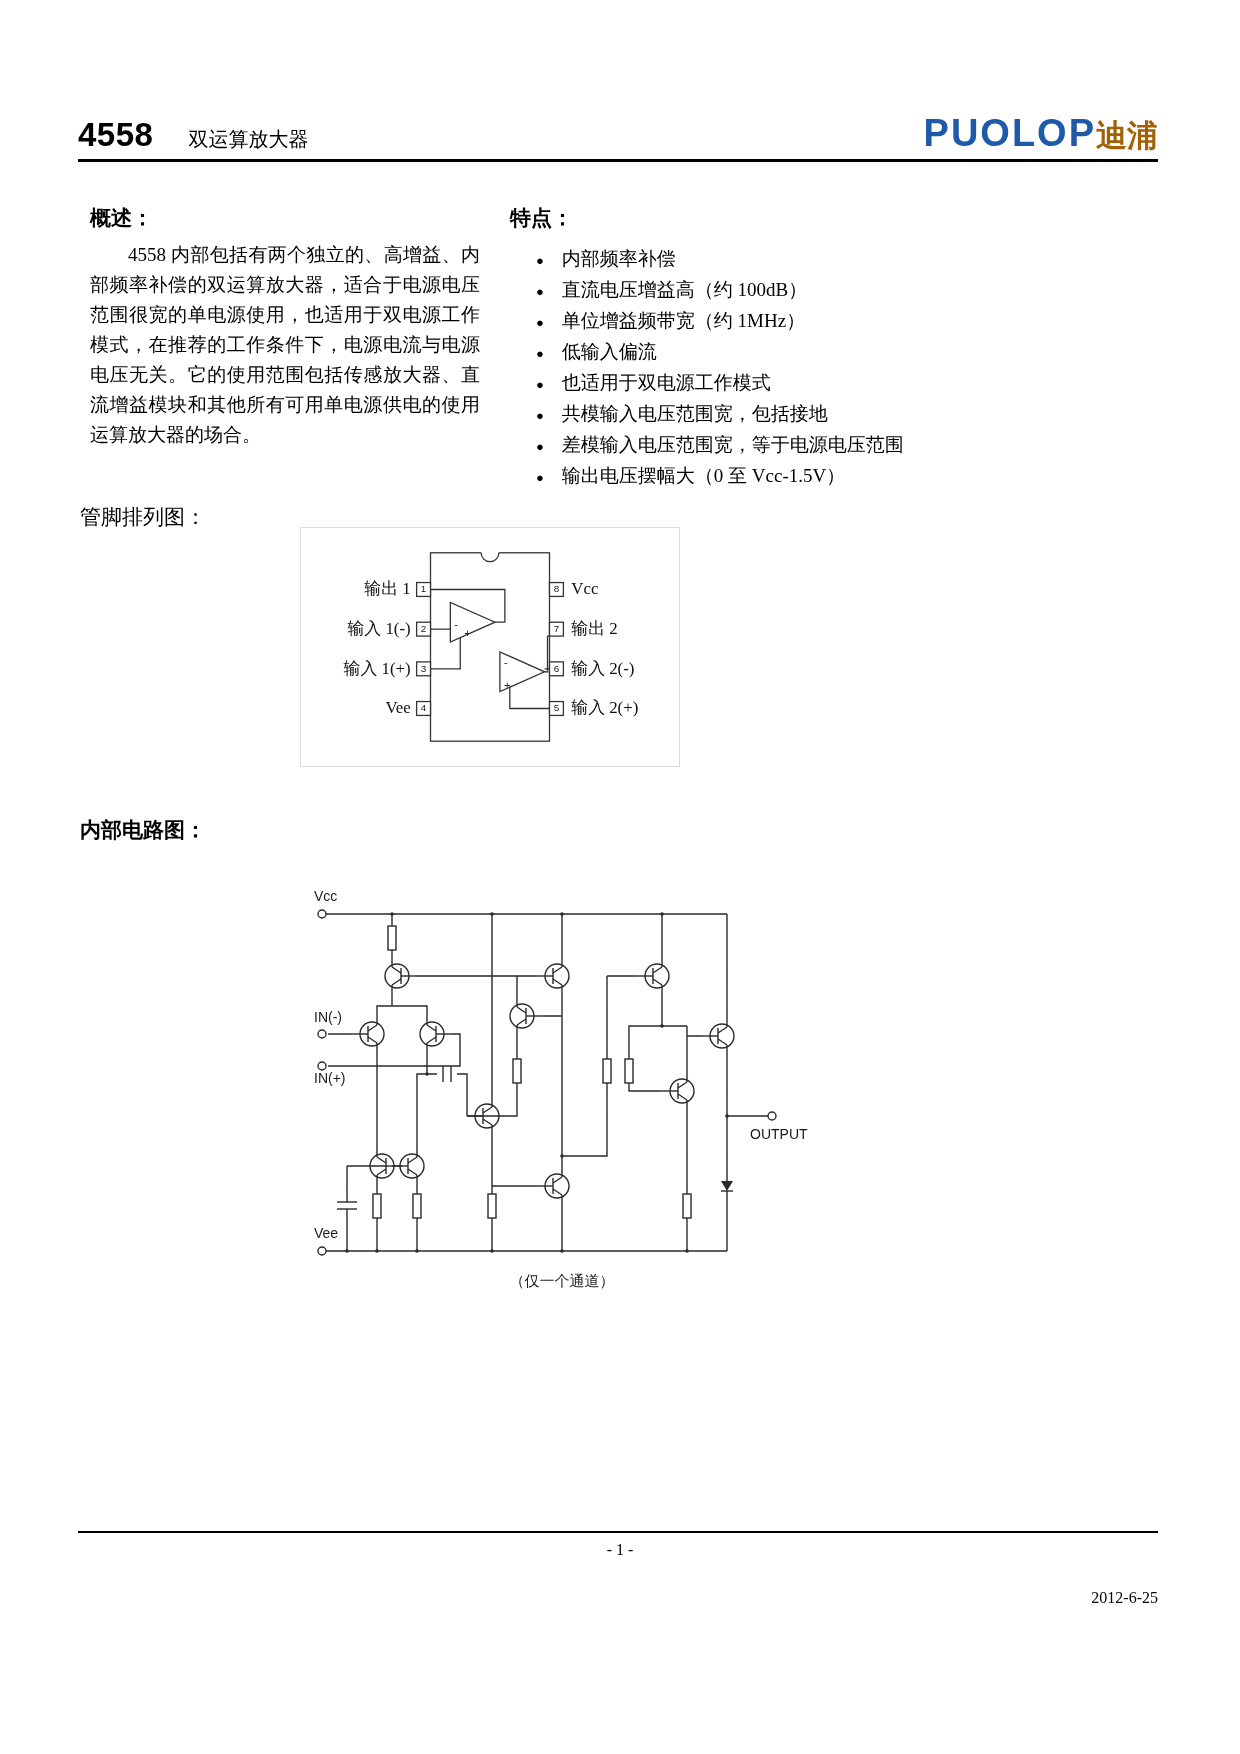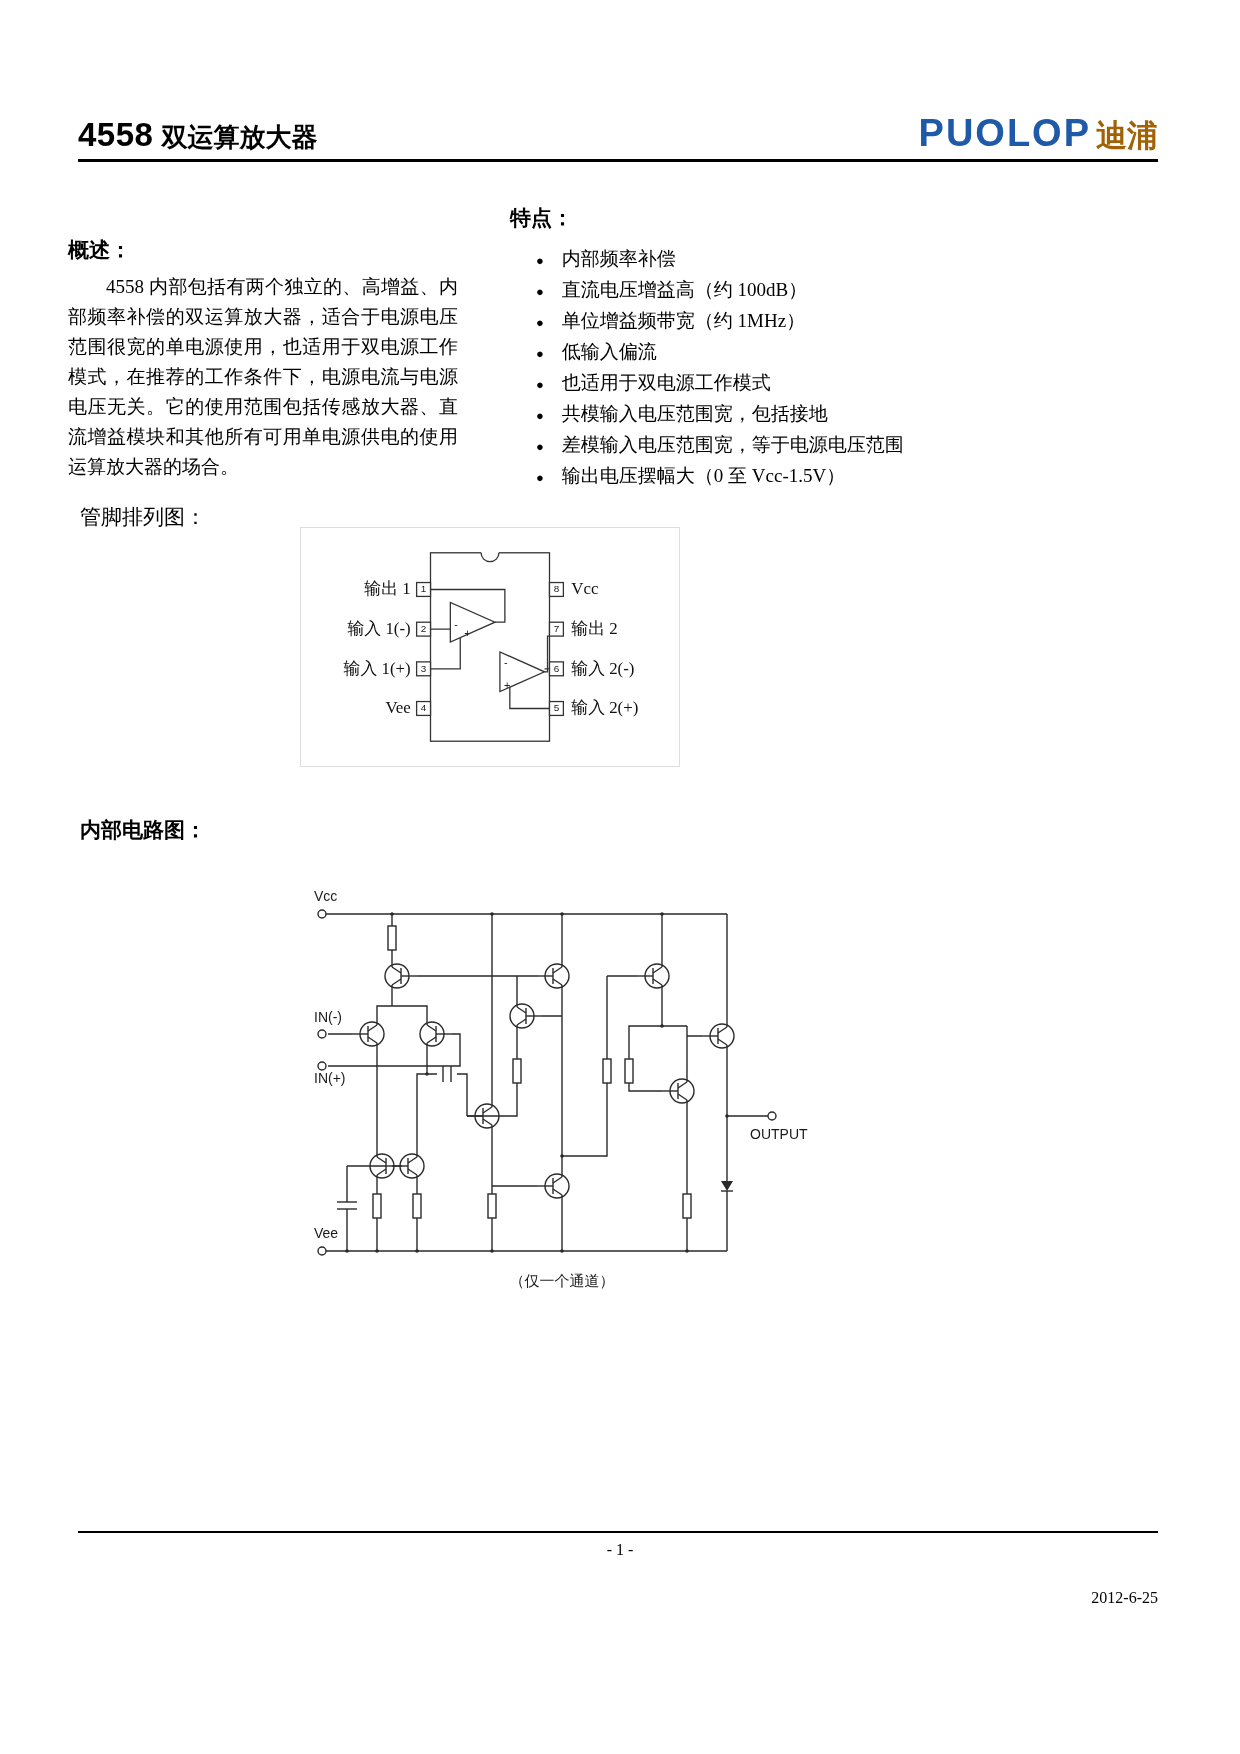--- a/index.html
+++ b/index.html
@@ -8,30 +8,30 @@
     width:1240px; height:1754px; position:relative; overflow:hidden;
     font-family:"Liberation Serif","DejaVu Serif",serif; color:#000;
   }
   .page { position:absolute; inset:0; }
 
   
   .header { position:absolute; left:78px; right:82px; top:112px;
             display:flex; justify-content:space-between; align-items:baseline; }
   .title-group { display:flex; align-items:baseline; gap:8px; }
   .part-number { font-family:"Liberation Sans","DejaVu Sans",sans-serif; font-weight:bold; font-size:33px; letter-spacing:0.5px; }
-  .part-title  { font-family:"Liberation Sans","DejaVu Sans",sans-serif; font-weight:bold; font-size:26px; }
-  .brand { display:flex; align-items:baseline; gap:5px; }
+  .part-title  { font-family:"Liberation Sans","DejaVu Sans",sans-serif; font-weight:normal; font-size:20px;margin-left:27px; }
+  .brand { display:flex; align-items:baseline; }
   .brand-en { font-family:"Liberation Sans","DejaVu Sans",sans-serif; font-weight:bold; font-size:38px;
               letter-spacing:2px; color:#1e5aa8; }
   .brand-cn { font-family:"Liberation Sans","DejaVu Sans",sans-serif; font-weight:bold; font-size:31px; color:#a16207; }
   .header-rule { position:absolute; left:78px; right:82px; top:159px; height:3px; background:#000; }
 
   
   .section-heading { font-size:21px; font-weight:bold; }
-  .overview { position:absolute; left:68px; top:204px; width:390px;margin-top:32px; }
+  .overview { position:absolute; left:90px; top:204px; width:390px; }
   .overview p { margin-top:8px; font-size:19px; line-height:30px; text-align:justify; text-indent:2em; }
   .features { position:absolute; left:510px; top:204px; width:540px; }
   .feature-list { margin-top:12px; }
   .feature-item { display:flex; align-items:baseline; font-size:19px; line-height:29px; }
   .bullet { flex:0 0 auto; font-size:13px; margin-left:26px; margin-right:18px; }
 
   .pin-heading { position:absolute; left:80px; top:503px; font-size:21px; font-weight:normal; }
   .circuit-heading { position:absolute; left:80px; top:816px; font-size:21px; font-weight:bold; }
 
   .pin-svg { position:absolute; left:300px; top:527px; border:1px solid #ddd; background:#fff; }

